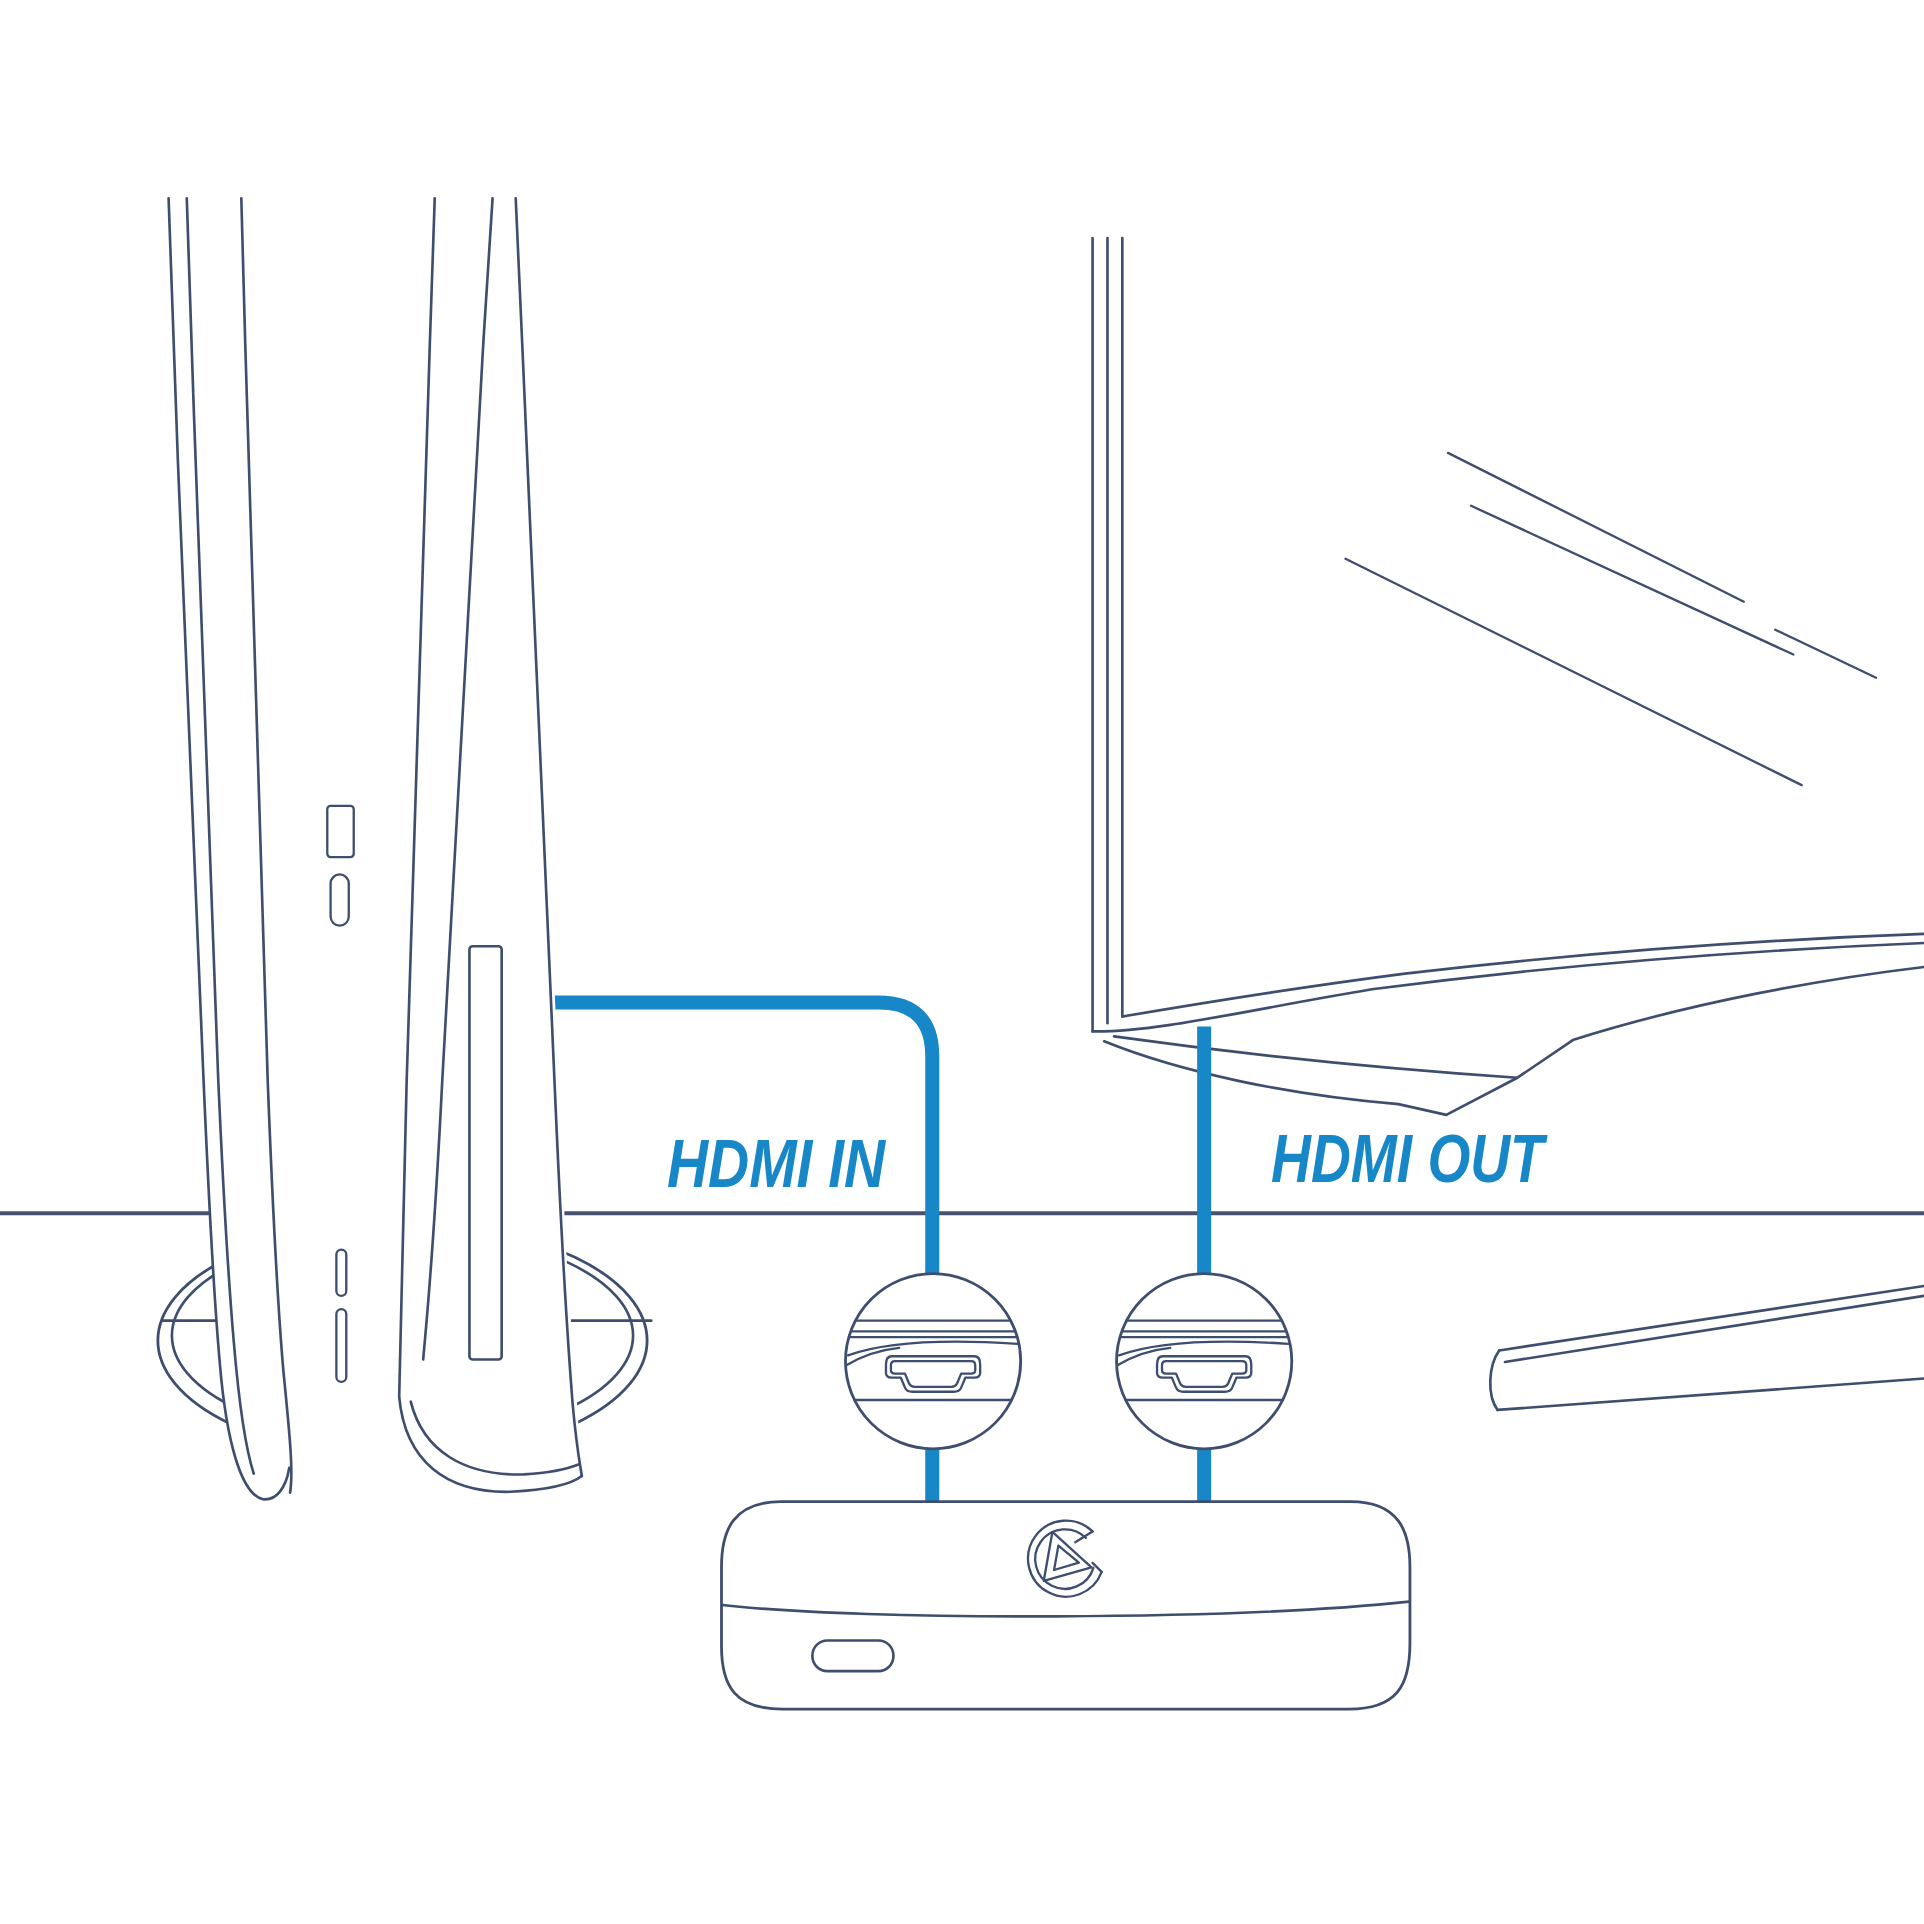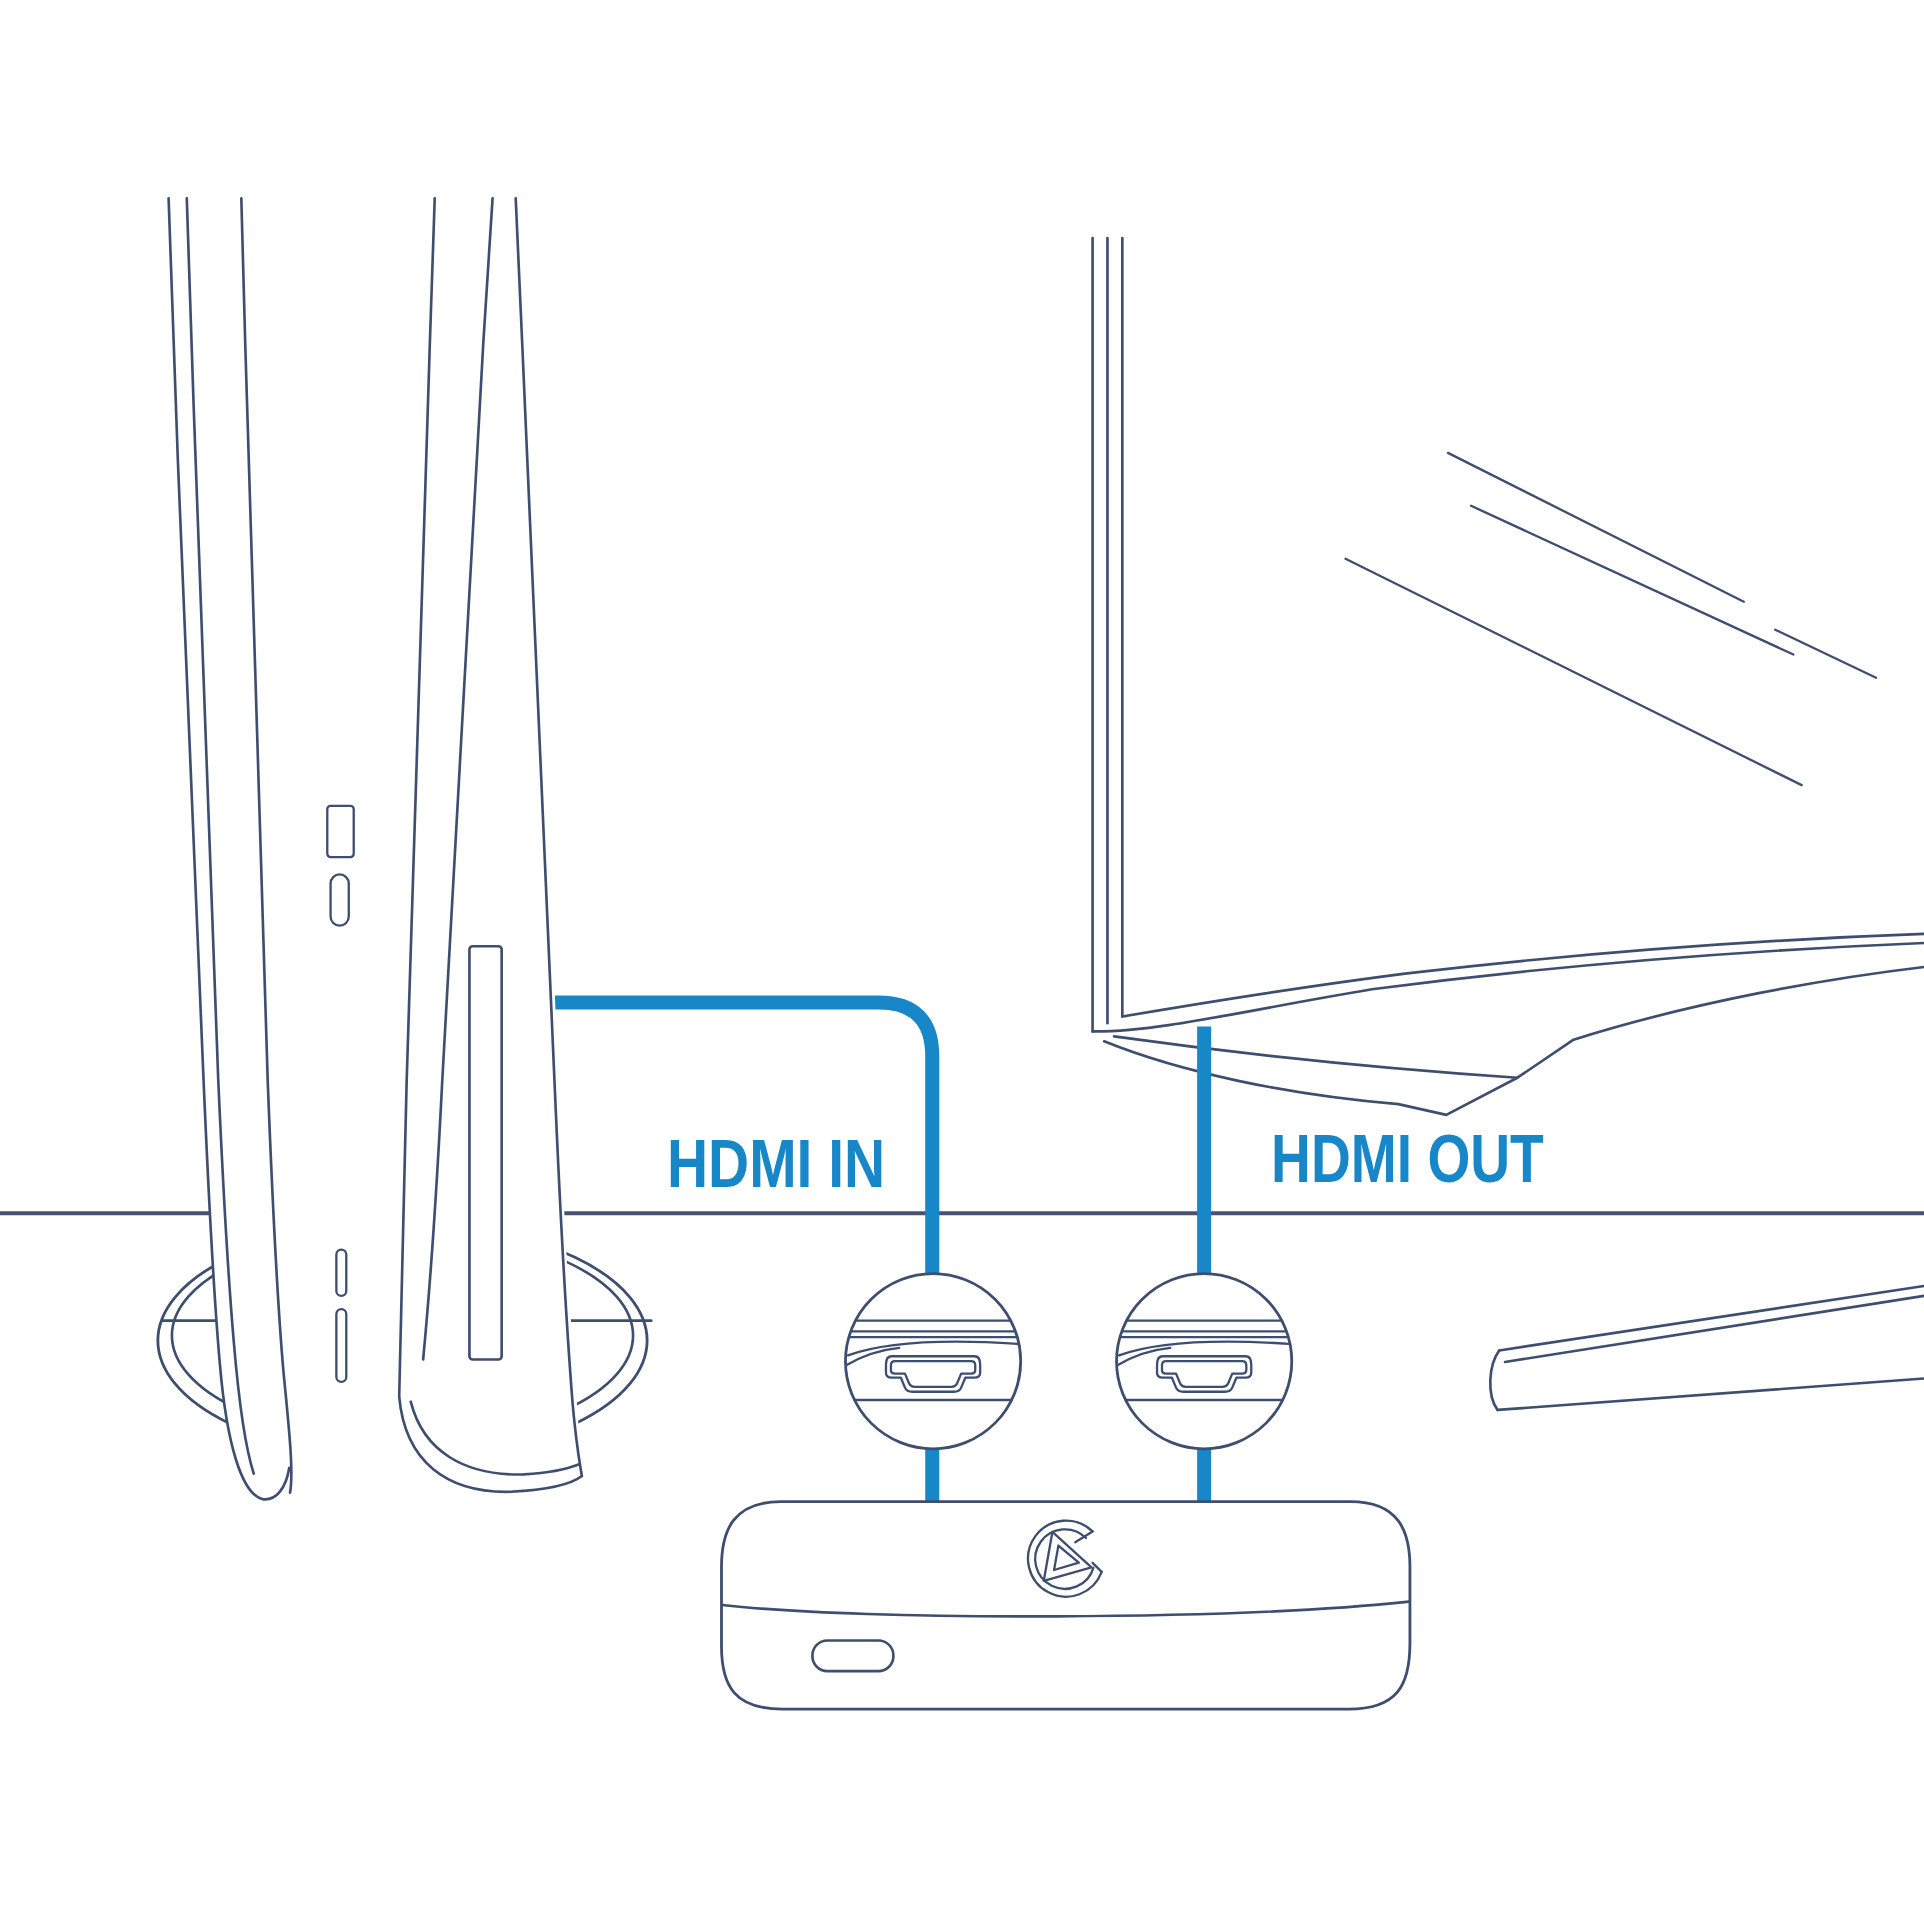--- a/index.html
+++ b/index.html
@@ -2,21 +2,21 @@
 <html style="--accent-blue: #1787C8; --line-dark: #3E4E6E; --floor-line: #47536E; --background: #FFFFFF;font-size:13.2px"><head>
 <meta charset="utf-8">
 <style>
   :root{
     --accent-blue:#1787C8;
     --line-dark:#3E4E6E;
     --floor-line:#47536E;
     --background:#FFFFFF;
   }
   html,body{margin:0;padding:0;background:var(--background);}
-  .stage{width:1924px;height:1924px;position:relative;background:var(--background);}
+  .stage{width:1924px;height:1924px;position:relative;background:var(--background);font-style:italic;}
   svg{display:block;}
   .ln{stroke:var(--line-dark);stroke-width:3.2;fill:none;stroke-linecap:round;stroke-linejoin:round;}
   .thin{stroke:var(--line-dark);stroke-width:2.8;fill:none;stroke-linecap:round;stroke-linejoin:round;}
   .lnw{stroke:var(--line-dark);stroke-width:3.4;fill:#fff;stroke-linejoin:round;}
   .fillw{fill:#fff;stroke:none;}
   .floor{stroke:var(--floor-line);stroke-width:5;fill:none;}
   .cable{stroke:var(--accent-blue);stroke-width:17;fill:none;stroke-linecap:butt;}
   .lbl{fill:var(--accent-blue);font-family:"Liberation Sans",sans-serif;font-weight:bold;font-size:84px;}
 </style>
 </head>

